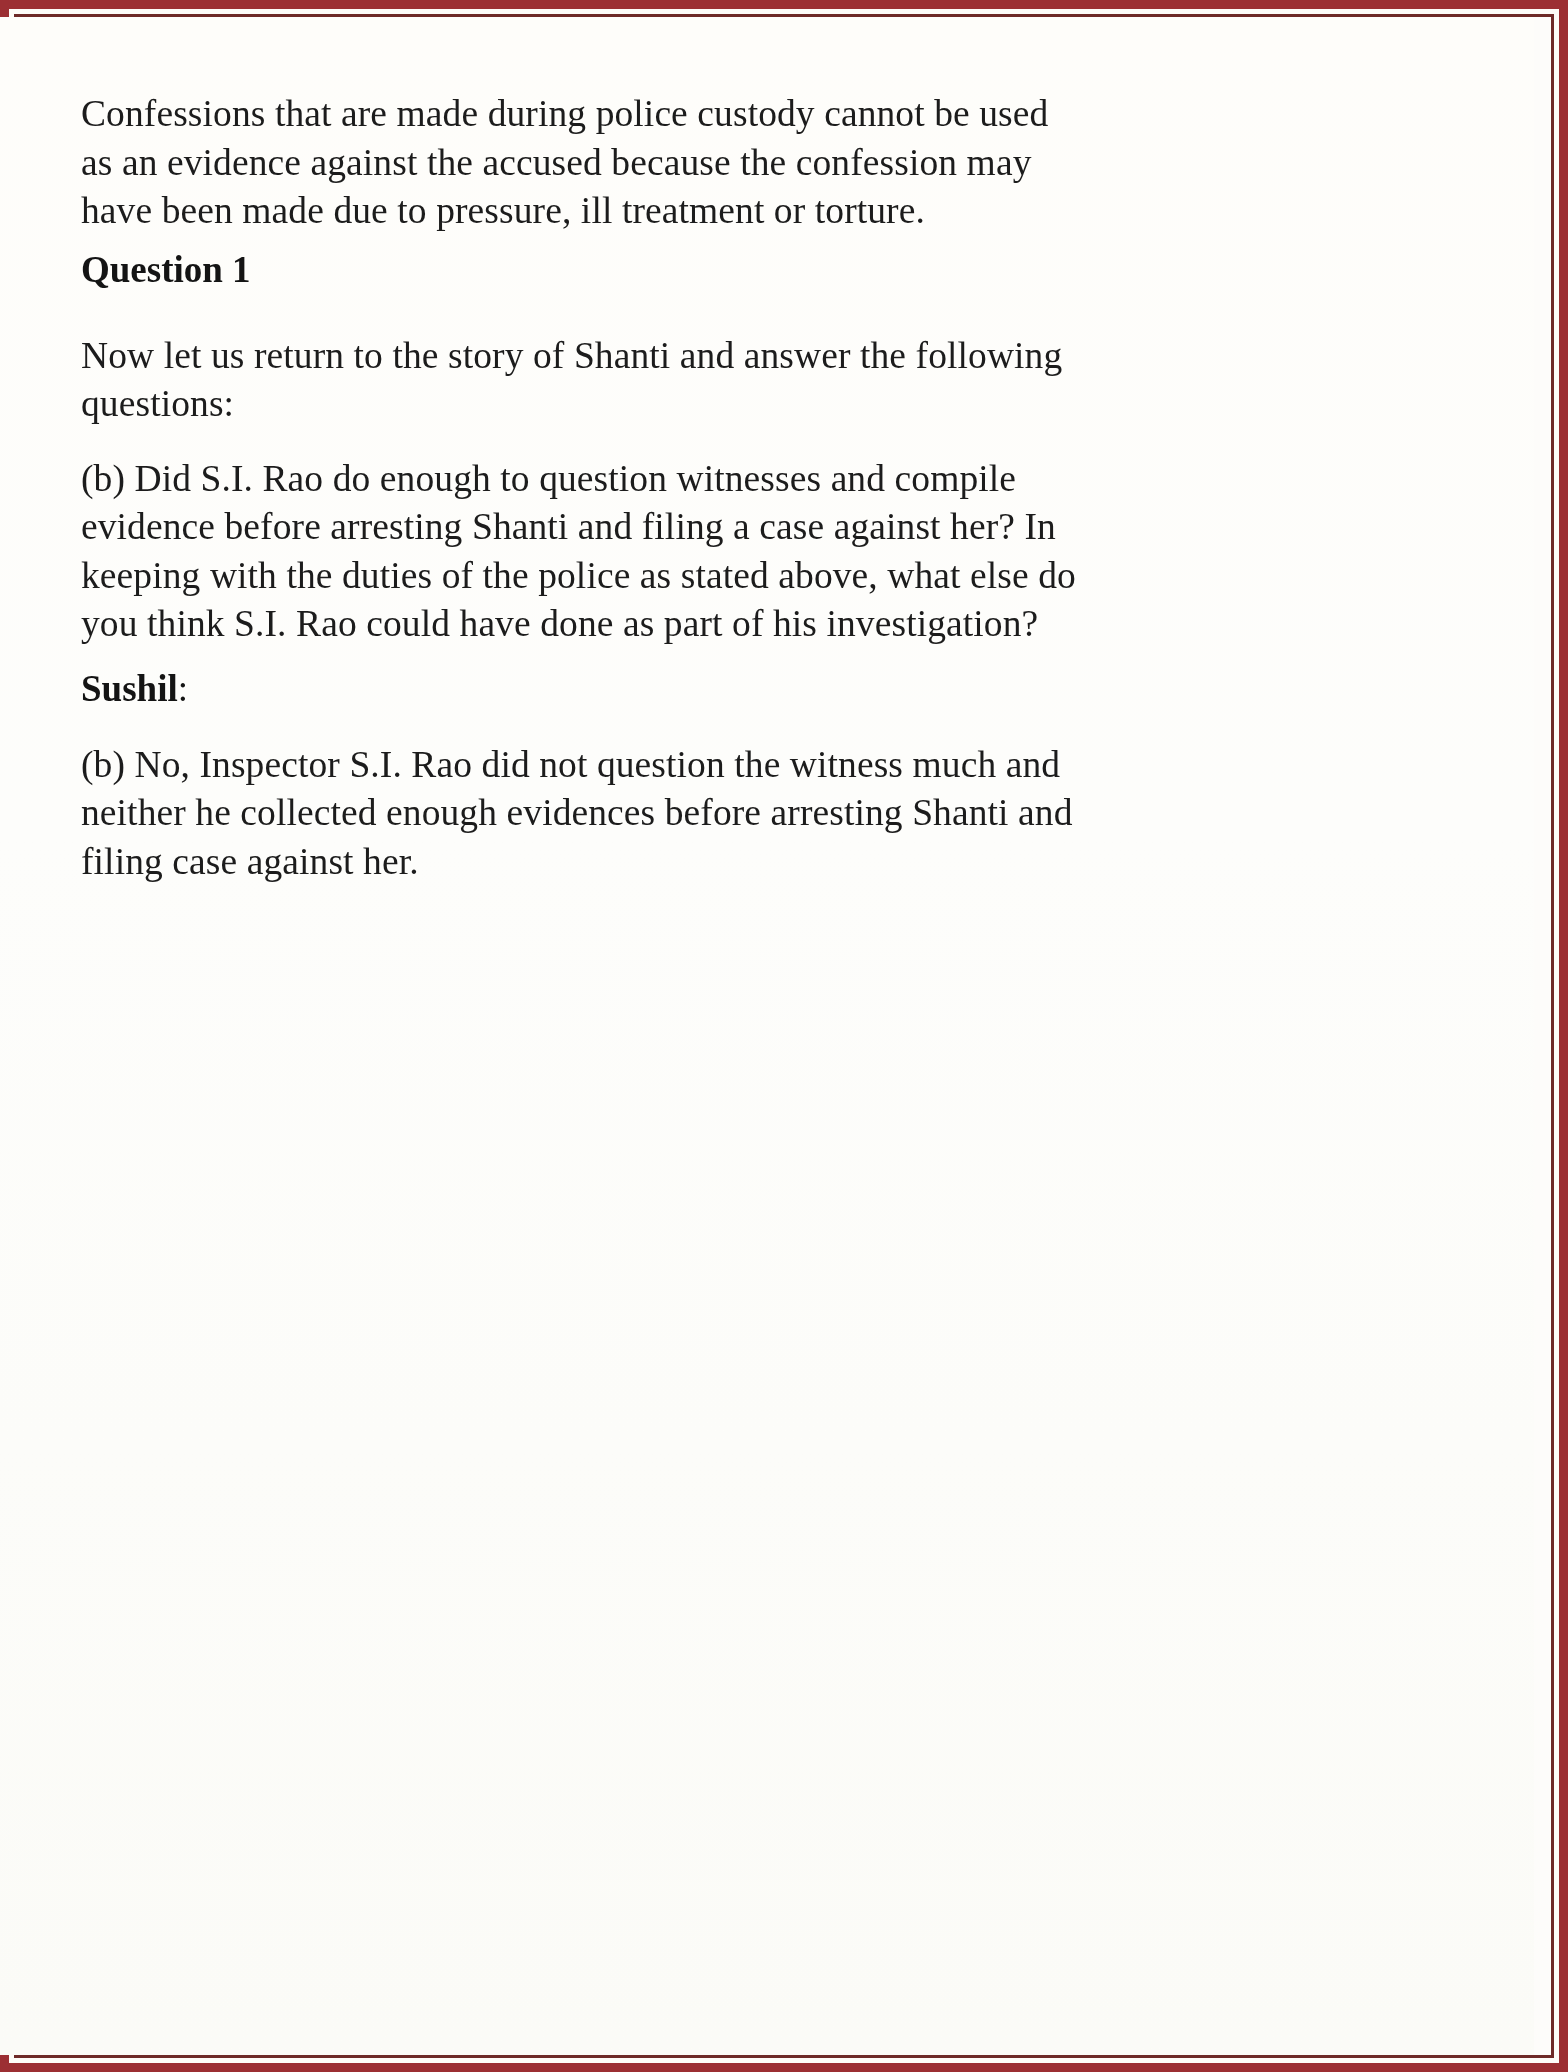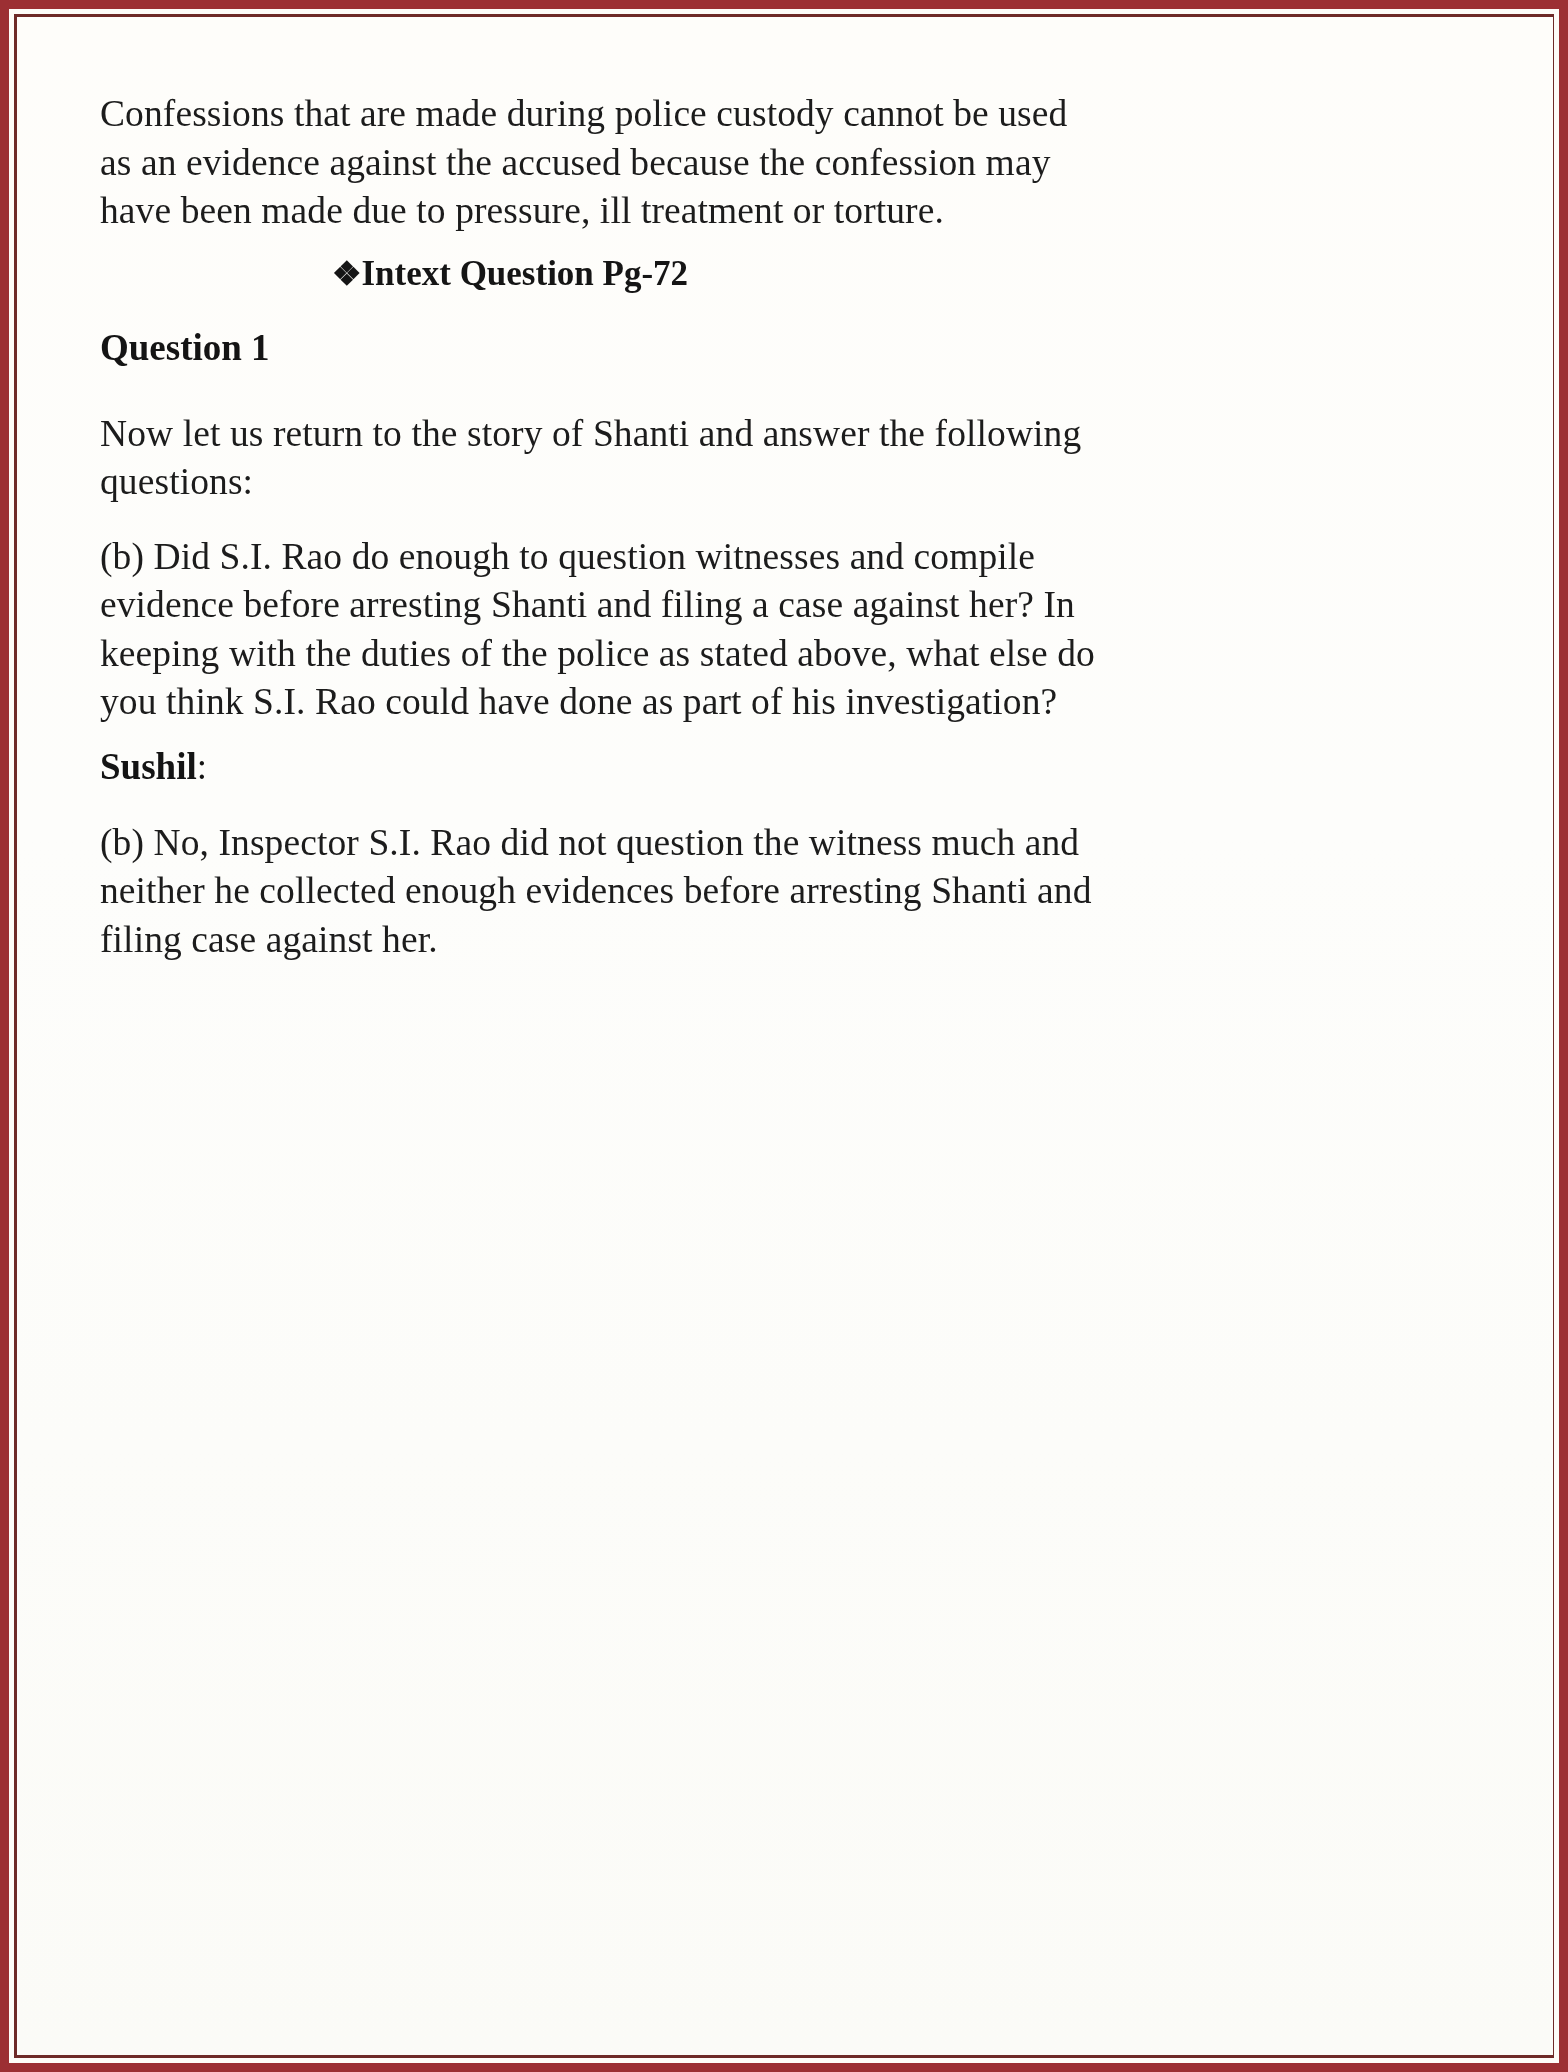--- a/index.html
+++ b/index.html
@@ -36,21 +36,21 @@
   
   .frame-line {
     width: 100%;
     height: 100%;
     box-sizing: border-box;
     border: 3px solid #6e2a28;
     background: #fdfcfa;
   }
   .page-surface {
     position: absolute;
-    left: 19px;
+    left: 0;
     top: 17px;
     width: 1534px;
     height: 2038px;
     background: linear-gradient(180deg,#fefdfa 0%, #fdfdfb 40%, #fbfbf7 100%);
     overflow: hidden;
   }
 
   .content {
     position: absolute;
     left: 81px;
@@ -112,23 +112,20 @@
   <div class="frame-gap">
     <div class="frame-line"></div>
   </div>
 </div>
 
 <div class="page-surface">
   <div class="content">
 
     <p class="para body-top">Confessions that are made during police custody cannot be used as an evidence against the accused because the confession may have been made due to pressure, ill treatment or torture.</p>
 
-    <div class="heading-center">
-      <span class="bullet-diamond">❖</span><span>Intext Question Pg-72</span>
-    </div>
 
     <div class="heading-left">Question 1</div>
 
     <p class="para">Now let us return to the story of Shanti and answer the following questions:</p>
 
     <div class="spacer-sm"></div>
 
 
     <p class="para">(b) Did S.I. Rao do enough to question witnesses and compile evidence before arresting Shanti and filing a case against her? In keeping with the duties of the police as stated above, what else do you think S.I. Rao could have done as part of his investigation?</p>
 

